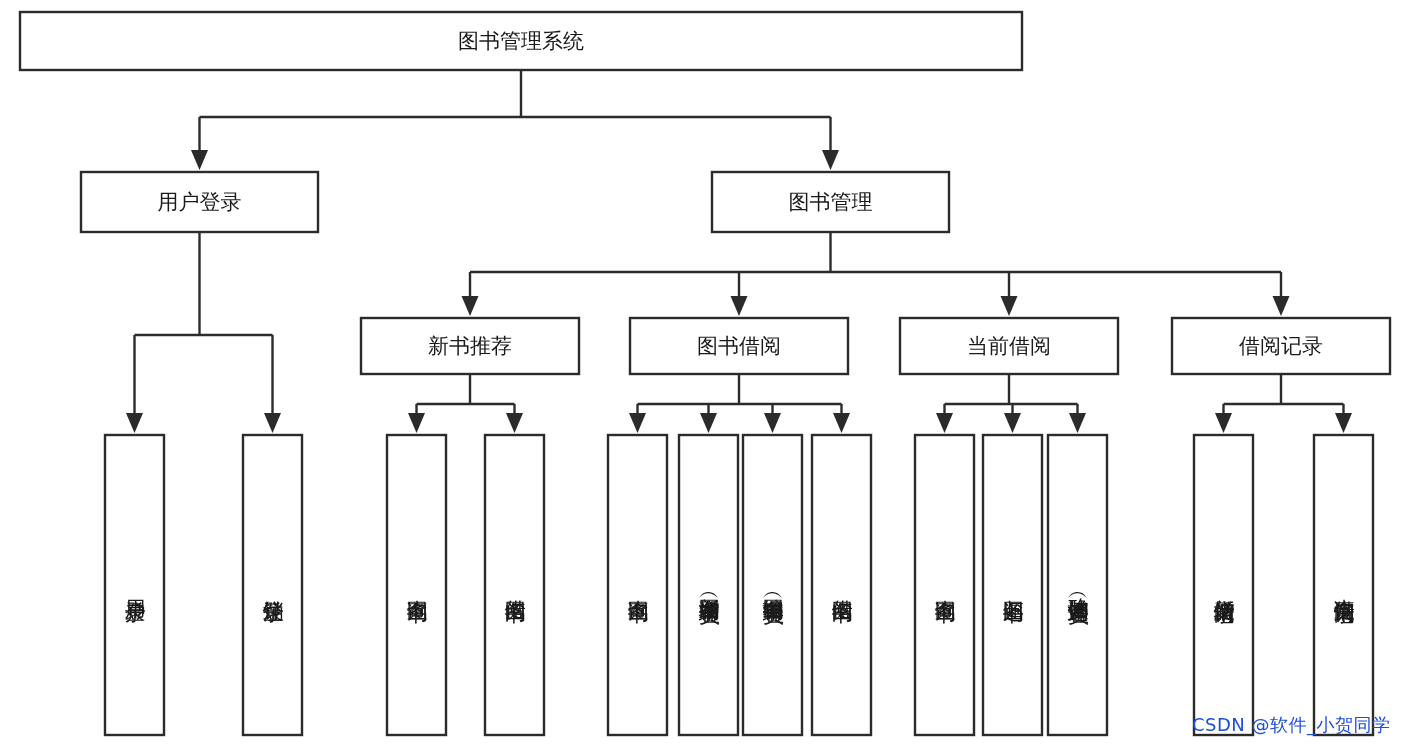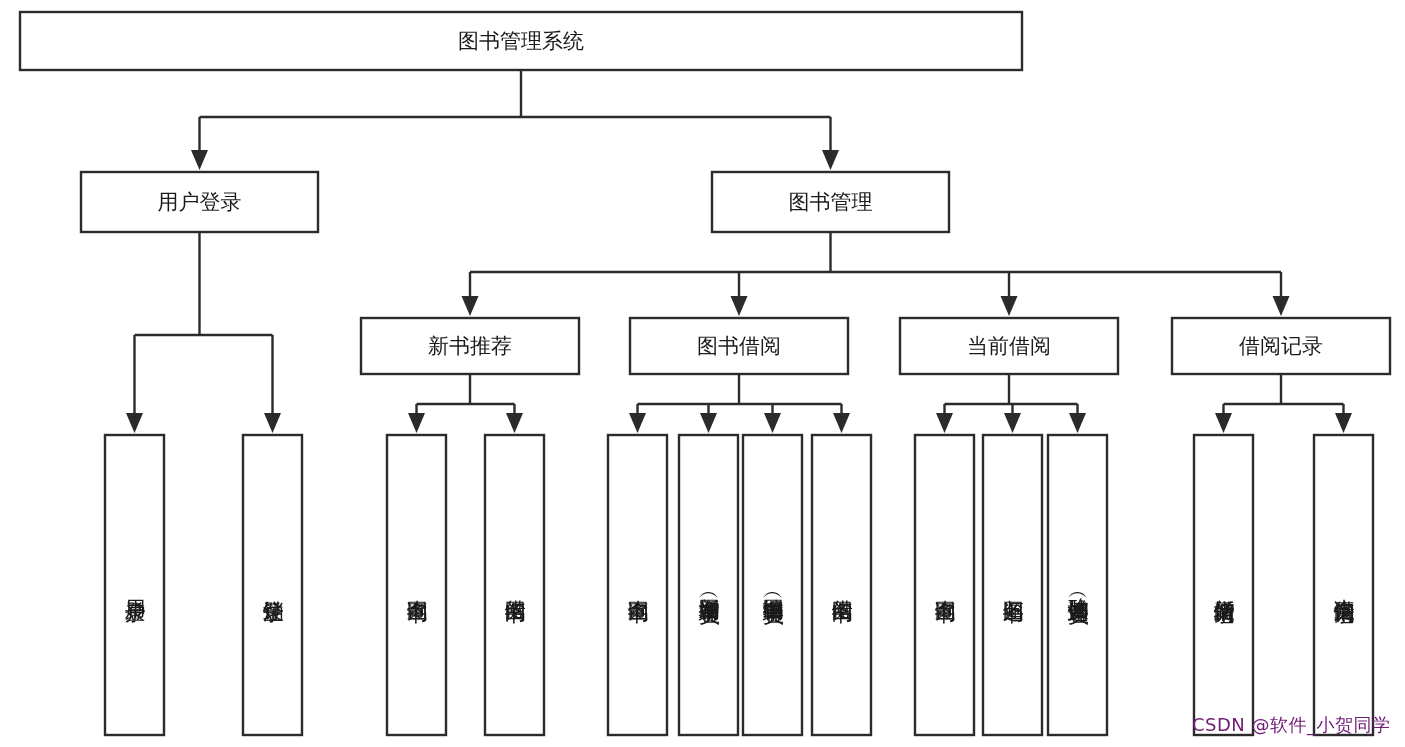--- a/index.html
+++ b/index.html
@@ -62,21 +62,21 @@
     writing-mode: vertical-rl;
     text-orientation: upright;
     letter-spacing: 1px;
     pointer-events: none;
     text-align: center;
   }
   .watermark {
     position: absolute;
     font-family: "DejaVu Sans", "Liberation Sans", sans-serif;
     font-size: 18px;
-    color: #701a75;
+    color: #1d4ed8;
     white-space: nowrap;
     letter-spacing: 0.5px;
   }
 </style>
 </head>
 <body>
 
 <div id="diagram-root">
 
   <svg class="diagram-canvas" viewBox="0 0 1405 747">

